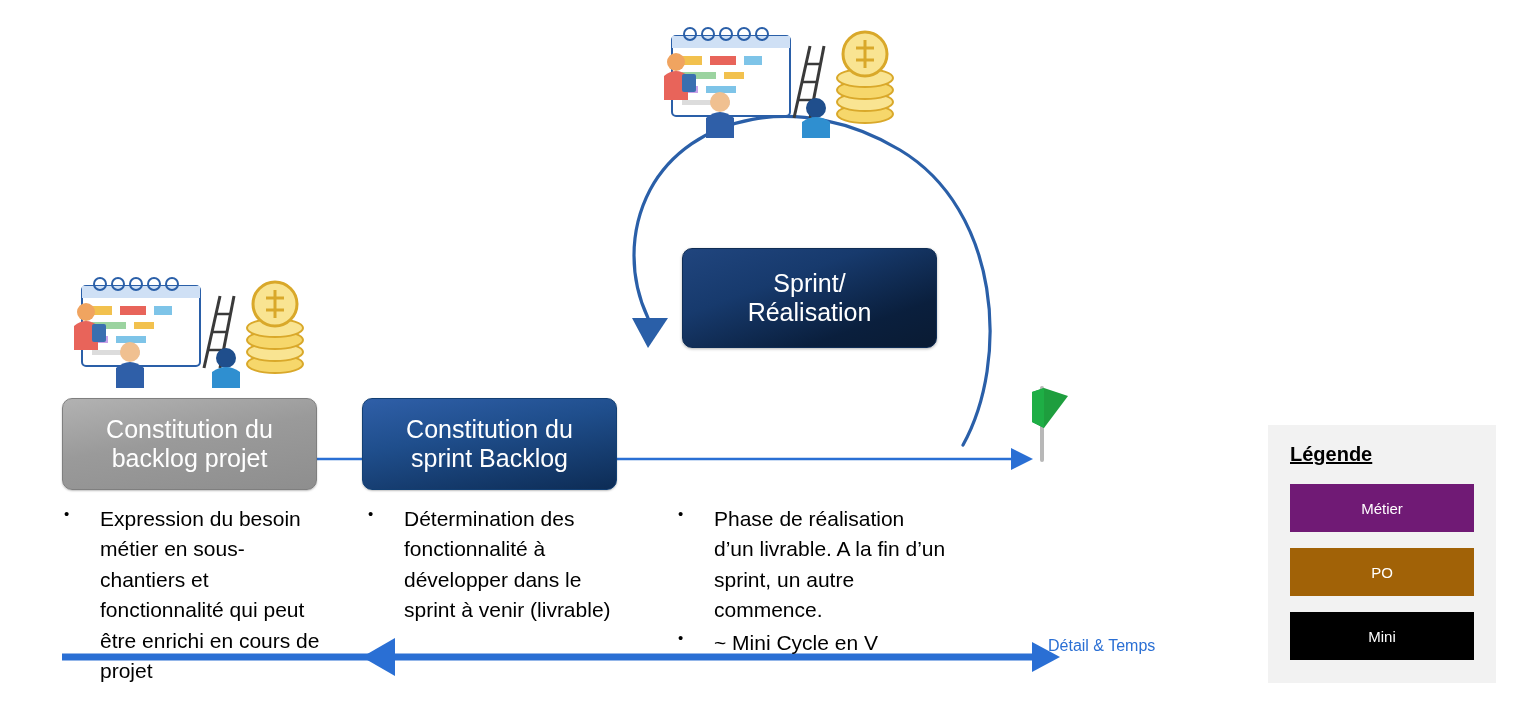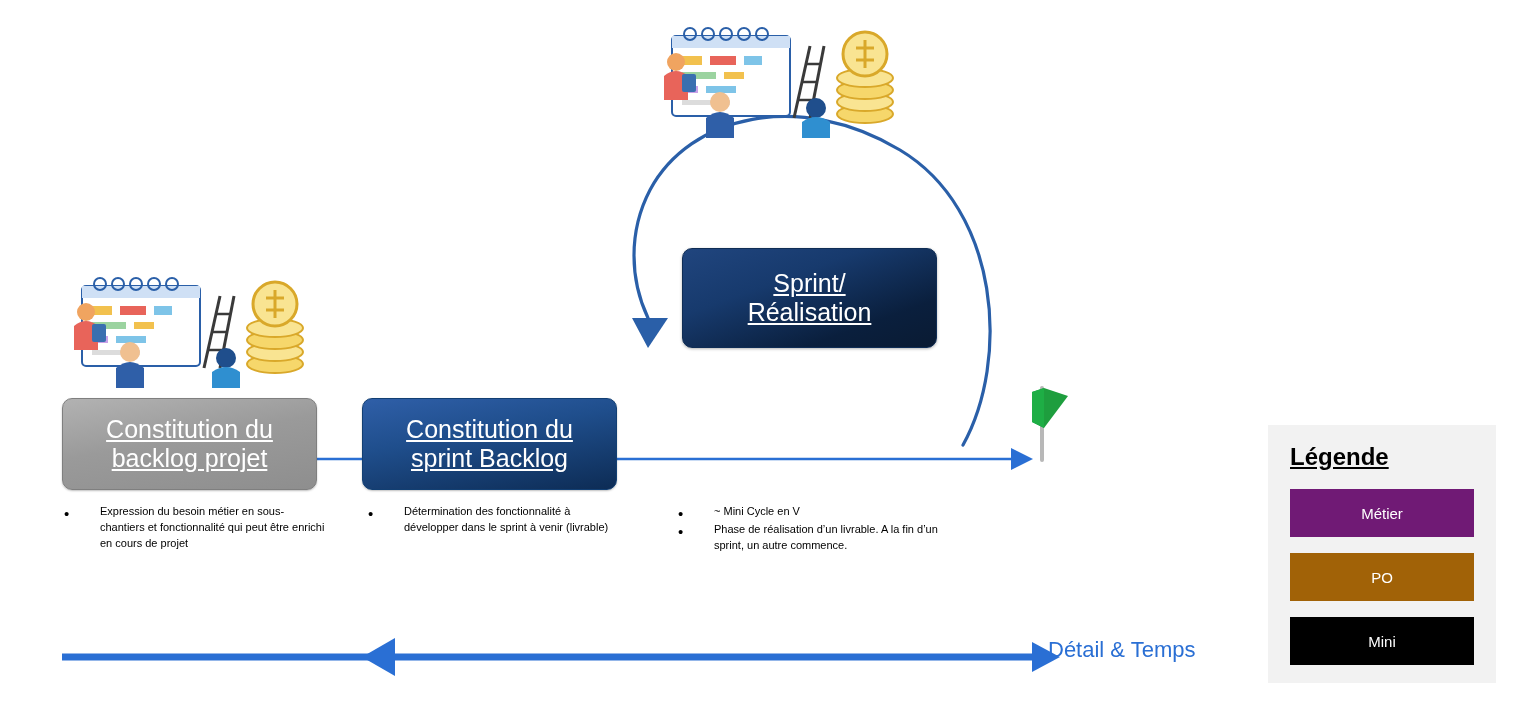--- a/index.html
+++ b/index.html
@@ -24,21 +24,20 @@
     position: absolute;
     border-radius: 10px;
     display: flex;
     align-items: center;
     justify-content: center;
     text-align: center;
     color: #ffffff;
     line-height: 1.15;
     box-sizing: border-box;
     padding: 4px 22px;
-    text-decoration: underline;
   }
   .phase-box .phase-label {
     display: block;
     white-space: pre-line;
   }
 
   #box-backlog-projet {
     left: 62px;
     top: 398px;
     width: 255px;
@@ -65,21 +64,21 @@
     height: 100px;
     font-size: 25px;
     background: linear-gradient(160deg, #20457e 0%, #173a6d 35%, #0a1f3d 75%, #0a1b33 100%);
     border: 1px solid #0f2d55;
     box-shadow: 0 1px 3px rgba(0,0,0,0.3);
   }
 
   
   .bullets {
     position: absolute;
-    font-size: 11px;
+    font-size: 21px;
     line-height: 1.45;
     color: #000000;
   }
   .bullets ul {
     margin: 0;
     padding: 0;
     list-style: none;
   }
   .bullets li {
     position: relative;
@@ -103,38 +102,38 @@
     left: 0; top: 0;
     width: 1536px; height: 708px;
     pointer-events: none;
   }
 
   
   #detail-temps-label {
     position: absolute;
     left: 1048px;
     top: 637px;
-    font-size: 22px;
+    font-size: 16px;
     color: #2a6fd4;
     white-space: nowrap;
   }
 
   
   #legend {
     position: absolute;
     left: 1268px;
     top: 425px;
     width: 228px;
     height: 258px;
     background: #f2f2f2;
     box-sizing: border-box;
     padding: 18px 22px 0 22px;
   }
   #legend-title {
-    font-size: 24px;
+    font-size: 20px;
     font-weight: bold;
     text-decoration: underline;
     margin-bottom: 18px;
     text-align: left;
   }
   .legend-item {
     height: 48px;
     margin-bottom: 16px;
     display: flex;
     align-items: center;
@@ -307,22 +306,22 @@
   </div>
 
   <div class="bullets" id="bullets-sprint-backlog">
     <ul>
       <li>Détermination des fonctionnalité à développer dans le sprint à venir (livrable)</li>
     </ul>
   </div>
 
   <div class="bullets" id="bullets-realisation">
     <ul>
+      <li>Phase de réalisation d’un livrable. A la fin d’un sprint, un autre commence.</li>
       <li>~ Mini Cycle en V</li>
-      <li>Phase de réalisation d’un livrable. A la fin d’un sprint, un autre commence.</li>
     </ul>
   </div>
 
   <div id="detail-temps-label">Détail &amp; Temps</div>
 
   <div id="legend">
     <div id="legend-title">Légende</div>
     <div class="legend-item legend-metier">
       <span>Métier</span>
     </div>

